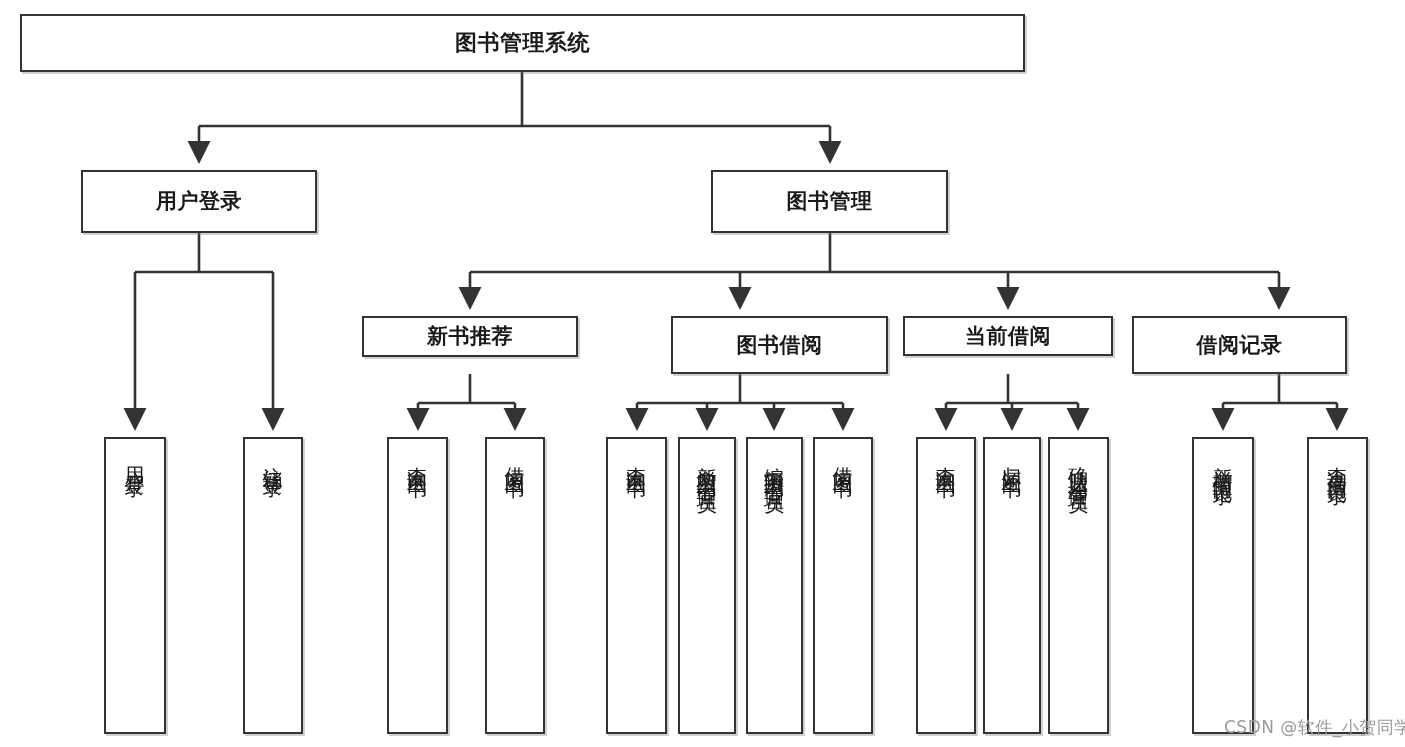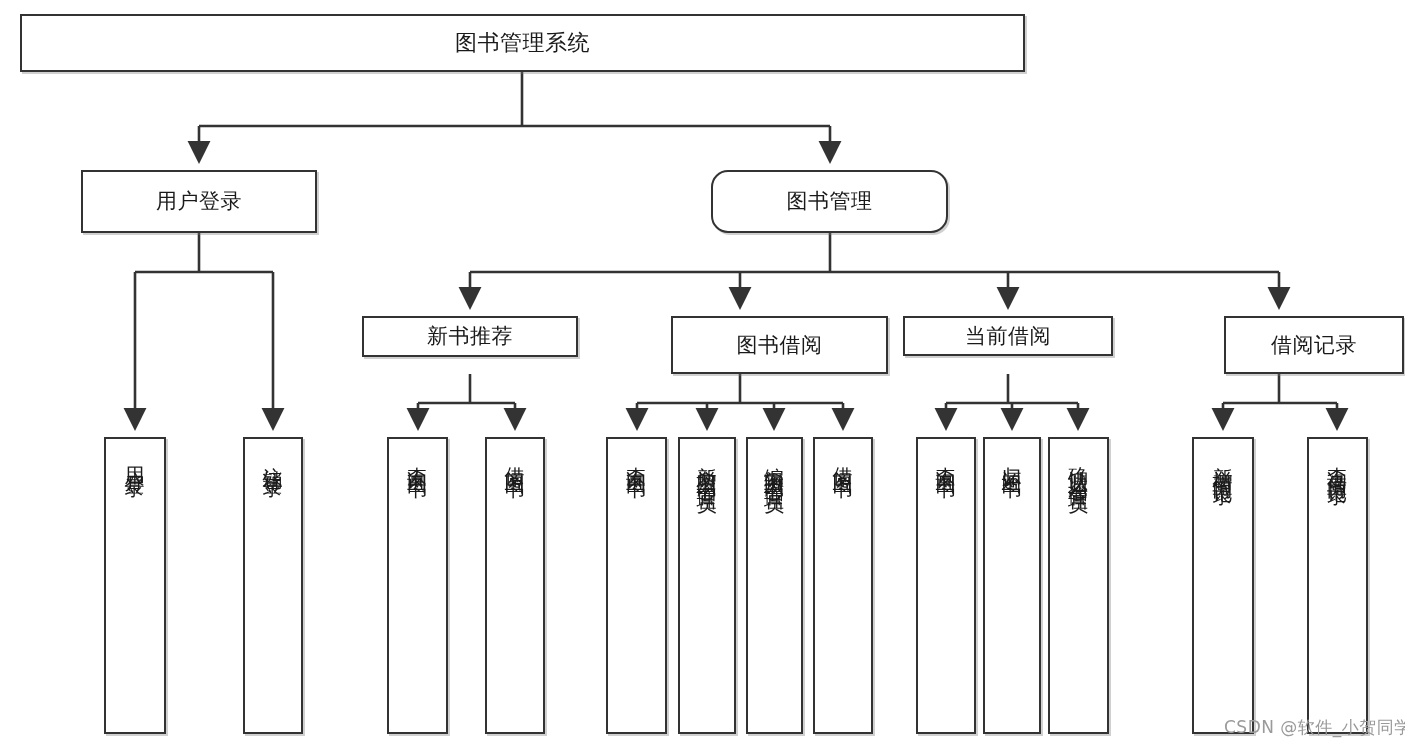--- a/index.html
+++ b/index.html
@@ -40,20 +40,21 @@
   .node .lbl {
     display: block;
     text-align: center;
     line-height: 1.18;
     letter-spacing: 0.5px;
   }
   
   .node.h .lbl {
     writing-mode: horizontal-tb;
     font-size: 21px;
+    font-weight: bold;
   }
   .node.root .lbl { font-size: 22px; }
   
   .node.v {
     align-items: flex-start;
     justify-content: center;
     padding-top: 12px;
   }
   .node.v .lbl {
     writing-mode: vertical-rl;
@@ -125,34 +126,34 @@
     </g>
   </svg>
 
   <div class="node h root" style="left:20px; top:14px; width:1005px; height:58px;">
     <span class="lbl">图书管理系统</span>
   </div>
 
   <div class="node h" style="left:81px; top:170px; width:236px; height:63px;">
     <span class="lbl">用户登录</span>
   </div>
-  <div class="node h" style="left:711px; top:170px; width:237px; height:63px;border-radius:17px;">
+  <div class="node h" style="left:711px; top:170px; width:237px; height:63px;">
     <span class="lbl">图书管理</span>
   </div>
 
   <div class="node h" style="left:362px; top:316px; width:216px; height:41px;">
     <span class="lbl">新书推荐</span>
   </div>
   <div class="node h" style="left:632px; top:316px; width:217px; height:58px;margin-left:39px;">
     <span class="lbl">图书借阅</span>
   </div>
   <div class="node h" style="left:903px; top:316px; width:210px; height:40px;">
     <span class="lbl">当前借阅</span>
   </div>
-  <div class="node h" style="left:1224px; top:316px; width:180px; height:58px;">
+  <div class="node h" style="left:1132px; top:316px; width:215px; height:58px;">
     <span class="lbl">借阅记录</span>
   </div>
 
   <div class="node v" style="left:104px; top:437px; width:62px; height:297px;">
     <span class="lbl">用户登录</span>
   </div>
   <div class="node v" style="left:243px; top:437px; width:60px; height:297px;">
     <span class="lbl">注销登录</span>
   </div>
   <div class="node v" style="left:387px; top:437px; width:61px; height:297px;">

